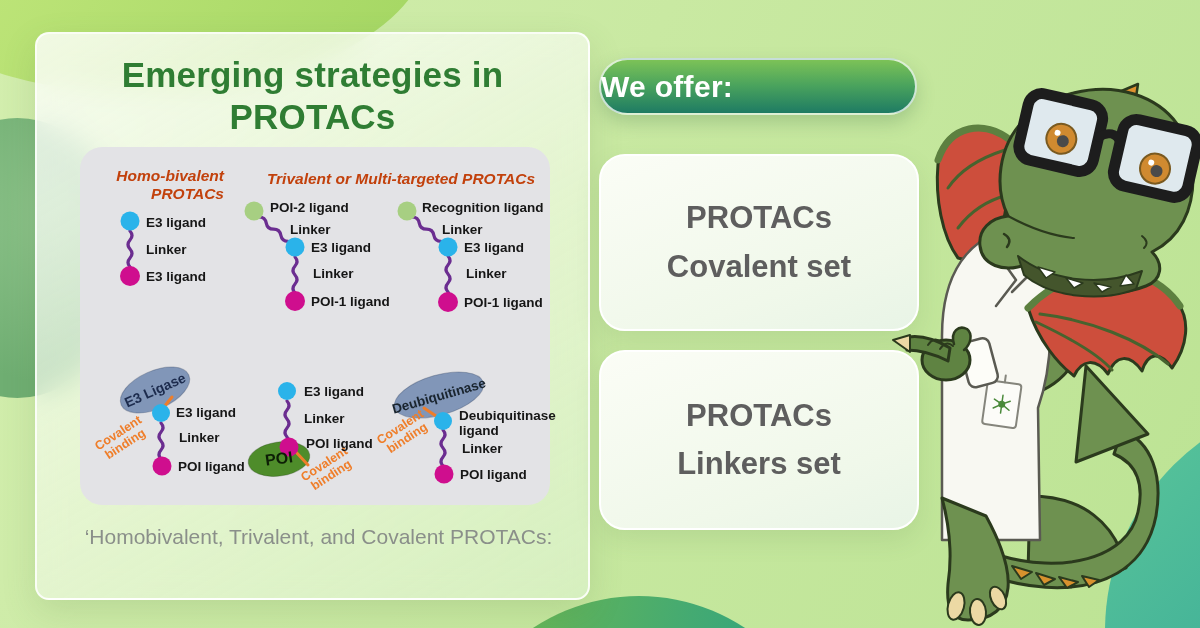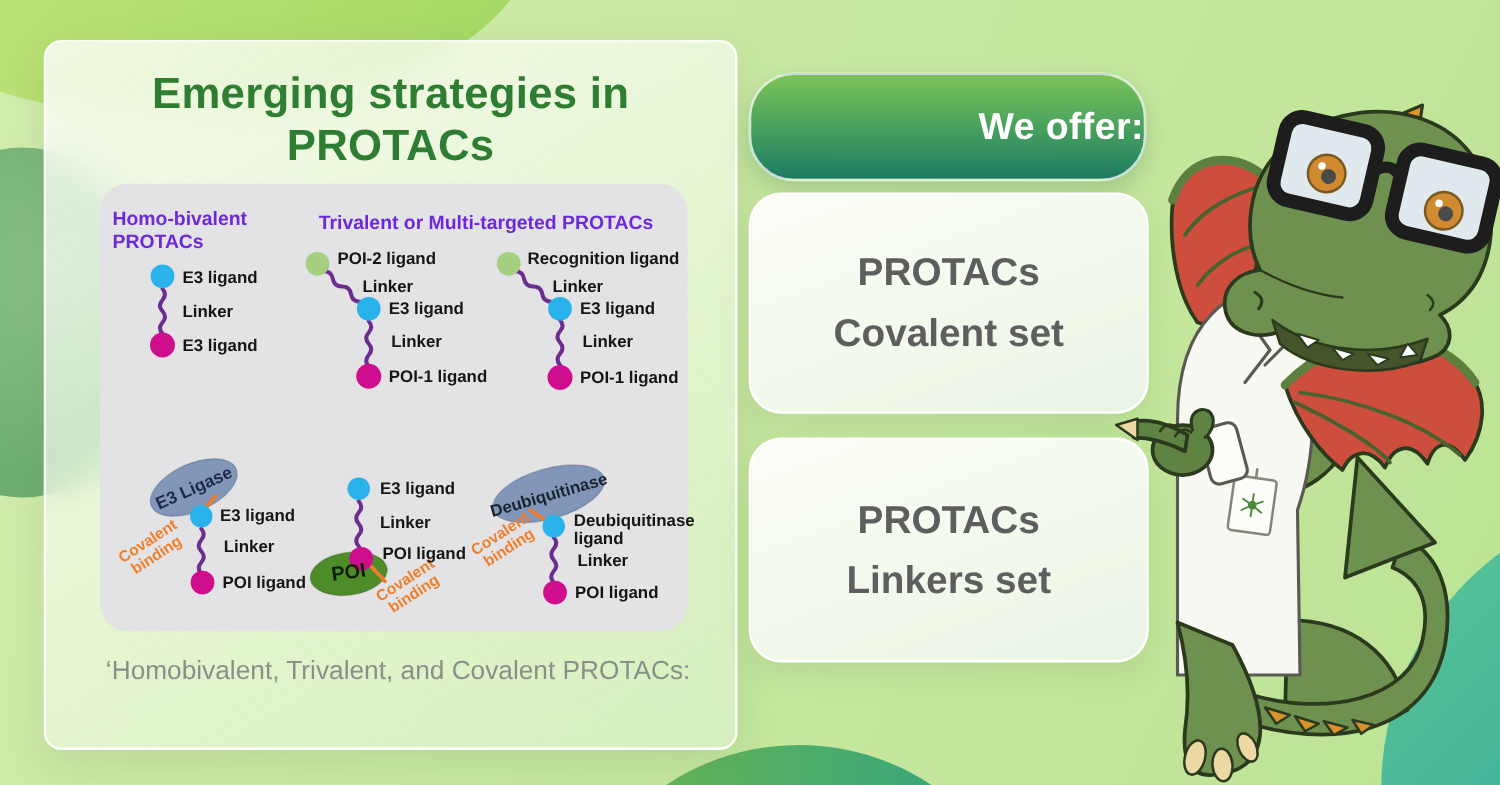--- a/index.html
+++ b/index.html
@@ -46,22 +46,22 @@
     position:absolute; left:0; right:0; top:488px;
     text-align:center; font-size:21px; line-height:1.45; color:#8a8f8a;padding-left:12px;
   }
   
   .panel {
     position:absolute; left:43px; top:113px; width:470px; height:358px;
     background:#e3e3e6; border-radius:22px;
   }
   .panel svg.canvas { position:absolute; left:0; top:0; pointer-events:none; }
   .dheading {
-    position:absolute; font-weight:bold; font-size:15.5px; color:#6d28d9;
-    text-align:left; line-height:1.18; white-space:nowrap;
+    position:absolute; font-weight:bold; font-size:15.5px; color:#c2410c;
+    text-align:right; line-height:1.18; white-space:nowrap;font-style:italic;
   }
   .dheading.wrap2 { white-space:normal; }
   .lbl {
     position:absolute; transform:translateY(-50%);
     font-weight:bold; font-size:13.5px; color:#161616; white-space:nowrap;
   }
   .lbl.wrap { white-space:normal; line-height:1.08; width:92px; }
   .bloblbl {
     position:absolute; font-weight:bold; white-space:nowrap;
   }
@@ -73,26 +73,26 @@
     transform:translate(-50%,-50%) rotate(-16deg); }
   .binding {
     position:absolute; width:76px; text-align:center;
     font-weight:bold; font-size:12.5px; line-height:1.05; color:#ef7e2a;
   }
   .binding.c1 { left:42px; top:292px; transform:translate(-50%,-50%) rotate(-33deg); }
   .binding.c2 { left:248px; top:323px; transform:translate(-50%,-50%) rotate(-33deg); }
   .binding.c3 { left:324px; top:286px; transform:translate(-50%,-50%) rotate(-33deg); }
   
   .offer-pill {
-    position:absolute; left:599px; top:58px; width:318px; height:87px;
+    position:absolute; left:599px; top:58px; width:318px; height:57px;
     border-radius:36px;
     background:linear-gradient(180deg,#7cc257 0%,#4aa35d 48%,#1e7b63 100%);
     border:2px solid rgba(255,255,255,0.75);
     box-shadow:0 8px 18px rgba(60,110,70,0.25);
-    display:flex; align-items:center; justify-content:flex-end;
+    display:flex; align-items:center; justify-content:flex-start;
   }
   .offer-pill span {
     color:#ffffff; font-weight:bold; font-size:30px; letter-spacing:0.3px;
   }
   .offer-card {
     position:absolute; left:599px; width:320px; height:177px;
     border-radius:26px;
     background:linear-gradient(160deg,#fbfdf6 0%,#f0f8ea 70%,#e8f4e6 100%);
     border:2px solid #ffffff;
     box-shadow:0 10px 24px rgba(90,130,80,0.14);

